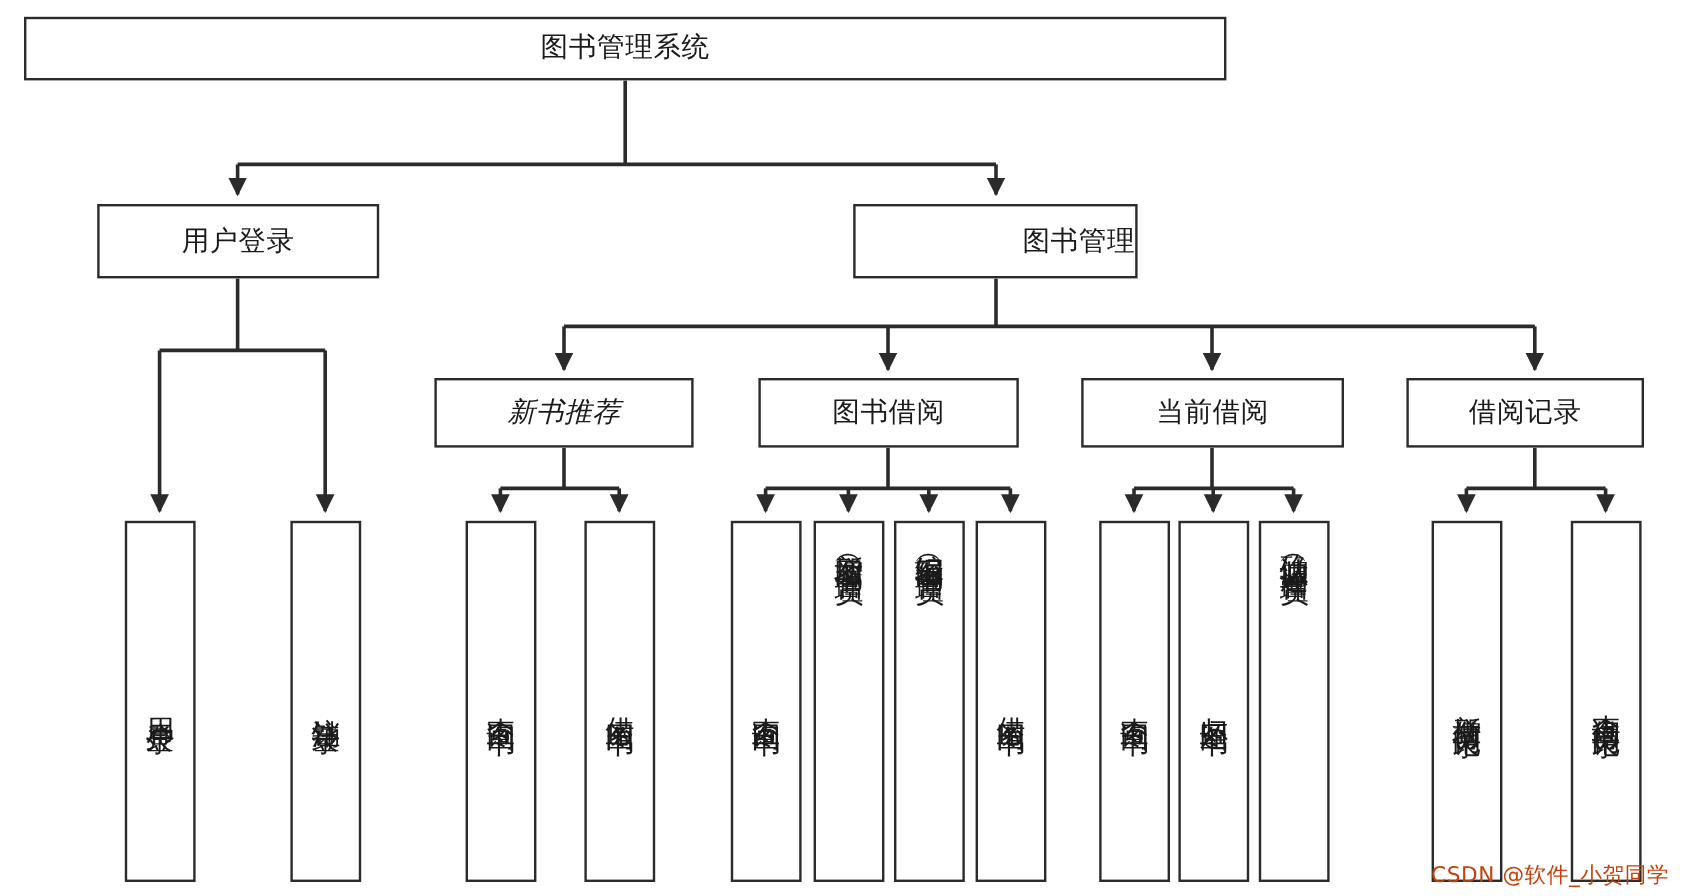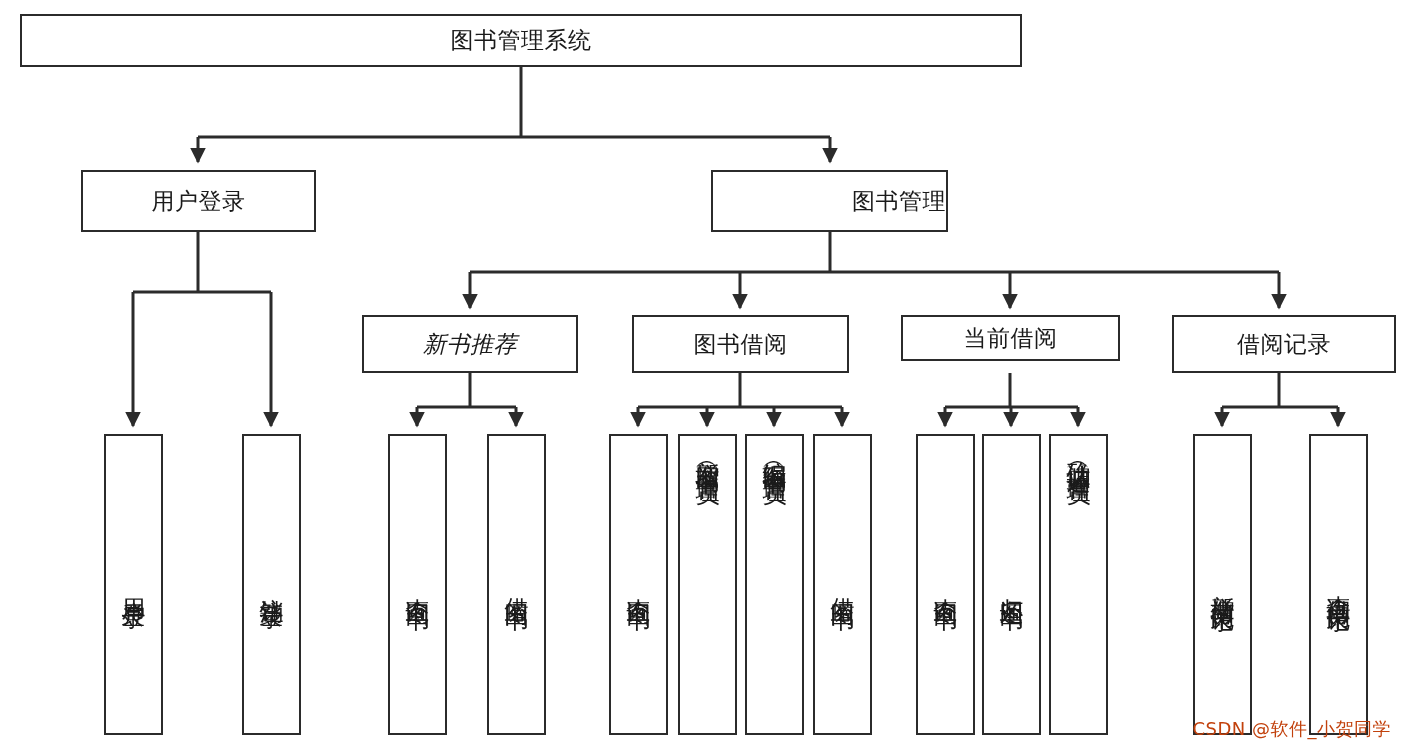--- a/index.html
+++ b/index.html
@@ -135,24 +135,24 @@
   <div class="node horiz" style="left:711px; top:170px; width:237px; height:62px;justify-content:flex-end;">
     <span class="node-label">图书管理</span>
   </div>
 
   <div class="node horiz" style="left:362px; top:315px; width:216px; height:58px;font-style:italic;">
     <span class="node-label">新书推荐</span>
   </div>
   <div class="node horiz" style="left:632px; top:315px; width:217px; height:58px;">
     <span class="node-label">图书借阅</span>
   </div>
-  <div class="node horiz" style="left:901px; top:315px; width:219px; height:46px;">
+  <div class="node horiz" style="left:901px; top:315px; width:219px; height:58px;">
     <span class="node-label">当前借阅</span>
   </div>
-  <div class="node horiz" style="left:1172px; top:315px; width:224px; height:58px;">
+  <div class="node horiz" style="left:1172px; top:315px; width:198px; height:58px;">
     <span class="node-label">借阅记录</span>
   </div>
 
   <div class="node vert centered" style="left:104px; top:434px; width:59px; height:301px;">
     <span class="node-label">用户登录</span>
   </div>
   <div class="node vert centered" style="left:242px; top:434px; width:59px; height:301px;">
     <span class="node-label">注销登录</span>
   </div>
 

